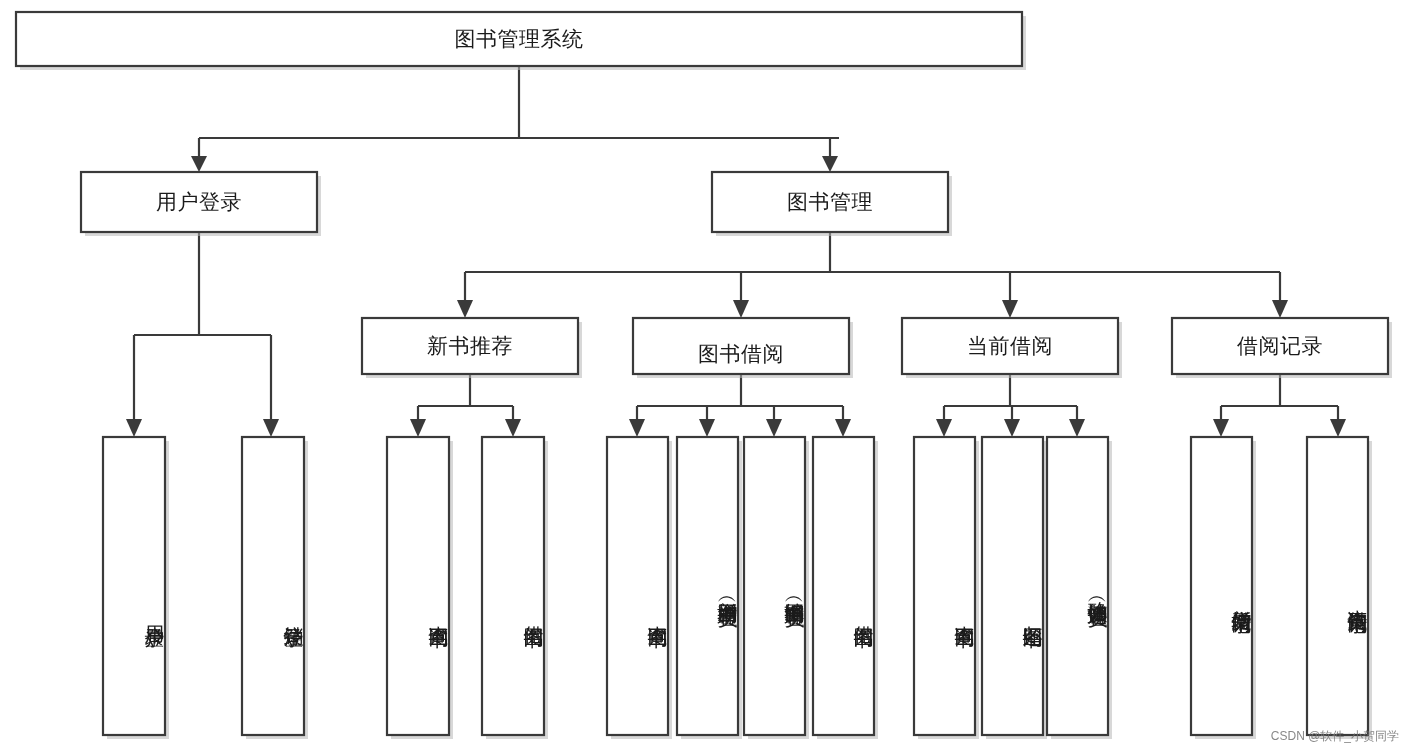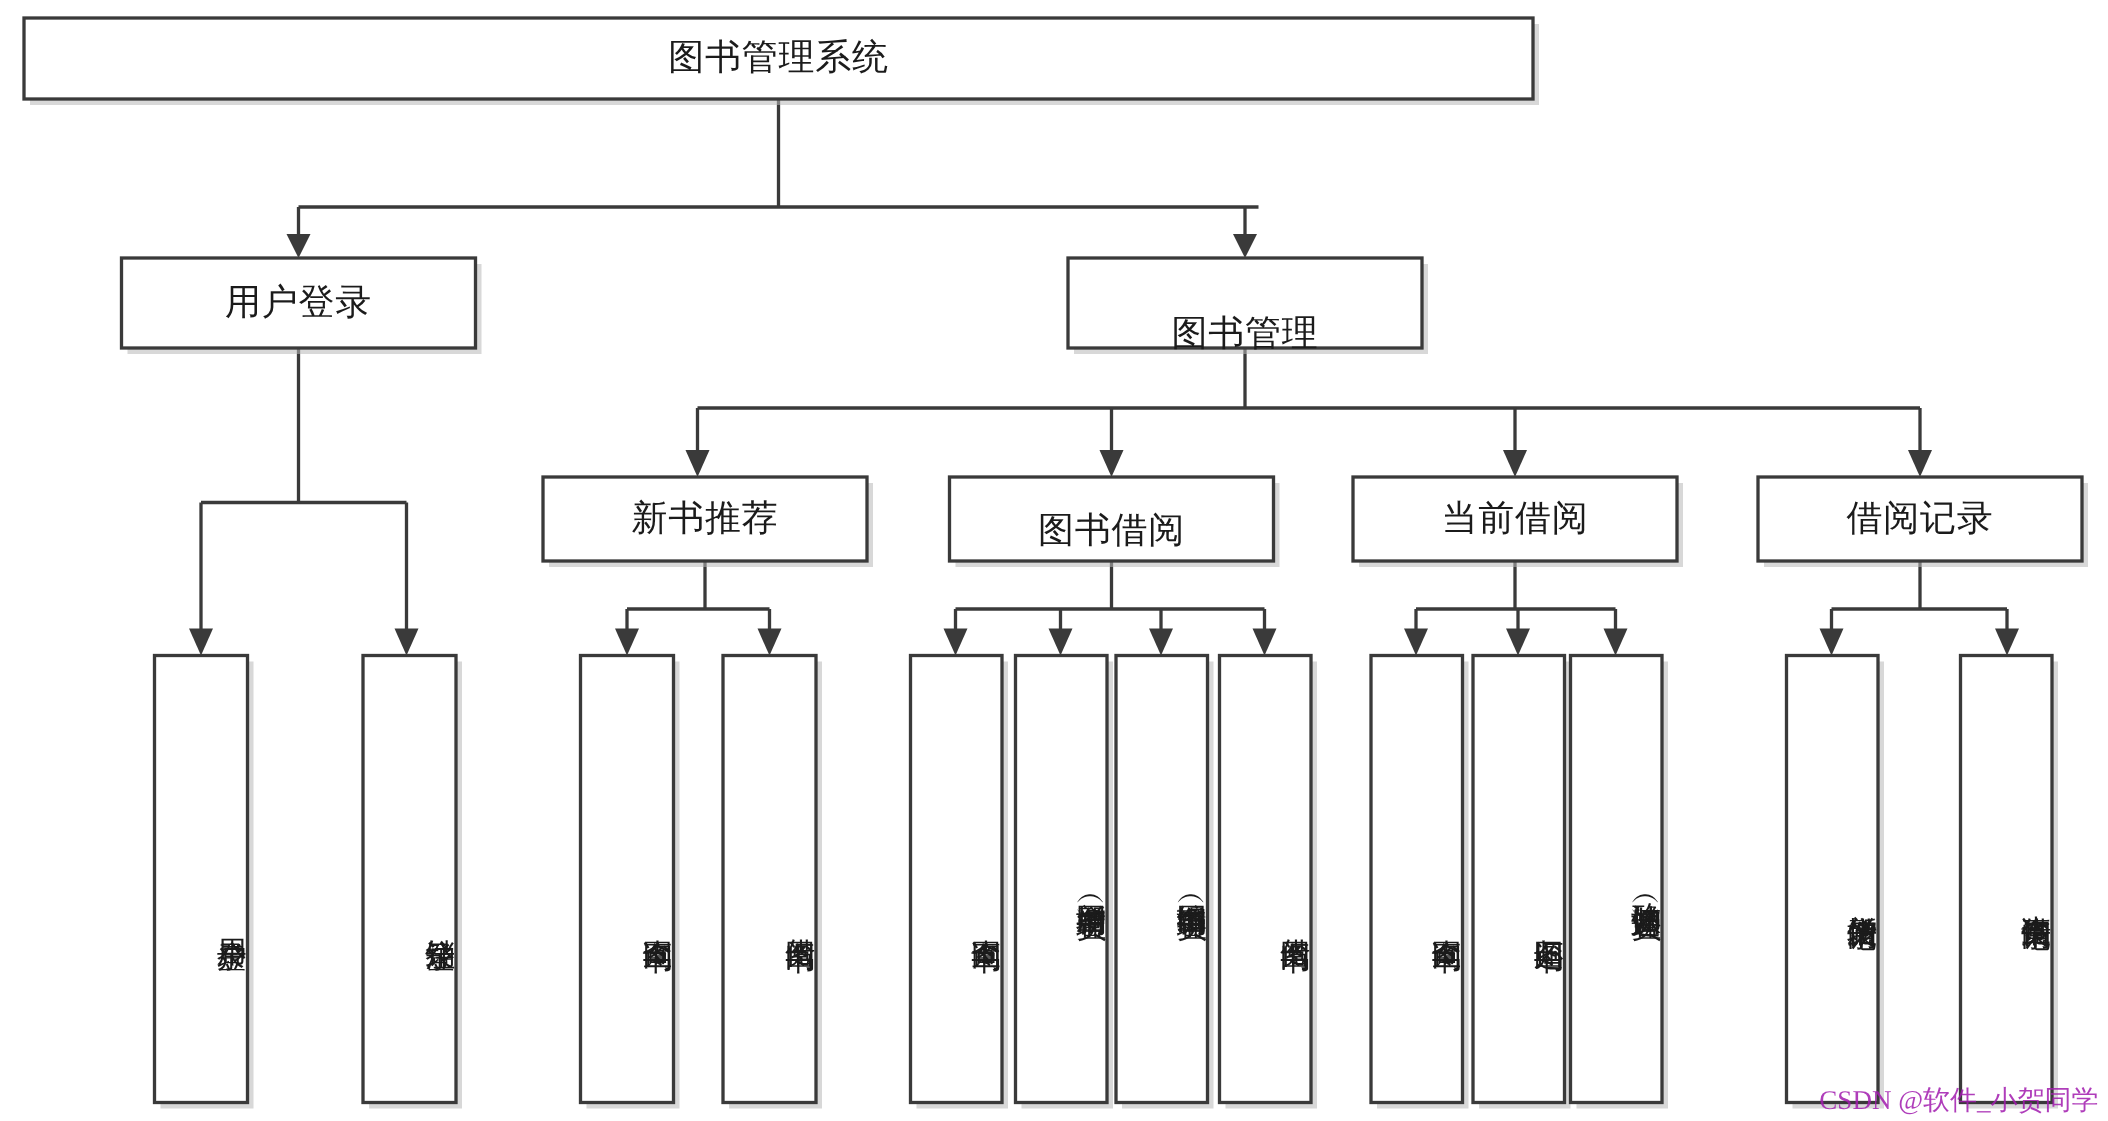--- a/index.html
+++ b/index.html
@@ -44,42 +44,42 @@
   .edge-arrow {
     fill: #3a3a3a;
   }
   .node-label {
     position: absolute;
     display: flex;
     align-items: center;
     justify-content: center;
     color: #1b1b1b;
     font-family: "DejaVu Sans", "Liberation Sans", sans-serif;
-    font-size: 24px;
+    font-size: 21px;
     line-height: 1.08;
     letter-spacing: 0.5px;
     white-space: nowrap;
     pointer-events: none;
   }
   .node-label.vertical {
     writing-mode: vertical-rl;
     text-orientation: upright;
     font-size: 20px;
     letter-spacing: 1px;
     align-items: flex-start;
     padding-top: 4px;
     box-sizing: border-box;
   }
   .watermark {
     position: absolute;
     right: 6px;
     bottom: 2px;
-    font-size: 18px;
-    color: #a21caf;
-    font-family: Liberation Serif, serif;
+    font-size: 12px;
+    color: #737373;
+    font-family: Liberation Sans, sans-serif;
     white-space: nowrap;
     opacity: 0.85;
   }
 </style>
 </head>
 <body>
 
 <div id="diagram-root">
 
   <svg class="diagram-canvas" viewBox="0 0 1405 747">
@@ -196,21 +196,21 @@
       <rect class="node-box" x="982" y="437" width="61" height="298"></rect>
       <rect class="node-box" x="1047" y="437" width="61" height="298"></rect>
       <rect class="node-box" x="1191" y="437" width="61" height="298"></rect>
       <rect class="node-box" x="1307" y="437" width="61" height="298"></rect>
     </g>
   </svg>
 
   <div class="node-label" style="left:16px; top:12px; width:1006px; height:54px;">图书管理系统</div>
 
   <div class="node-label" style="left:81px; top:172px; width:236px; height:60px;">用户登录</div>
-  <div class="node-label" style="left:712px; top:172px; width:236px; height:60px;margin-top:21px;">图书管理</div>
+  <div class="node-label" style="left:712px; top:172px; width:236px; height:60px;">图书管理</div>
 
   <div class="node-label" style="left:362px; top:318px; width:216px; height:56px;">新书推荐</div>
   <div class="node-label" style="left:633px; top:318px; width:216px; height:72px;">图书借阅</div>
   <div class="node-label" style="left:902px; top:318px; width:216px; height:56px;">当前借阅</div>
   <div class="node-label" style="left:1172px; top:318px; width:216px; height:56px;text-align:center;">借阅记录</div>
 
   <div class="node-label vertical" style="left:103px; top:484px; width:62px; height:251px;">用户登录</div>
   <div class="node-label vertical" style="left:242px; top:484px; width:62px; height:251px;">注销登录</div>
   <div class="node-label vertical" style="left:387px; top:484px; width:62px; height:251px;">查询图书</div>
   <div class="node-label vertical" style="left:482px; top:484px; width:62px; height:251px;">借阅图书</div>

